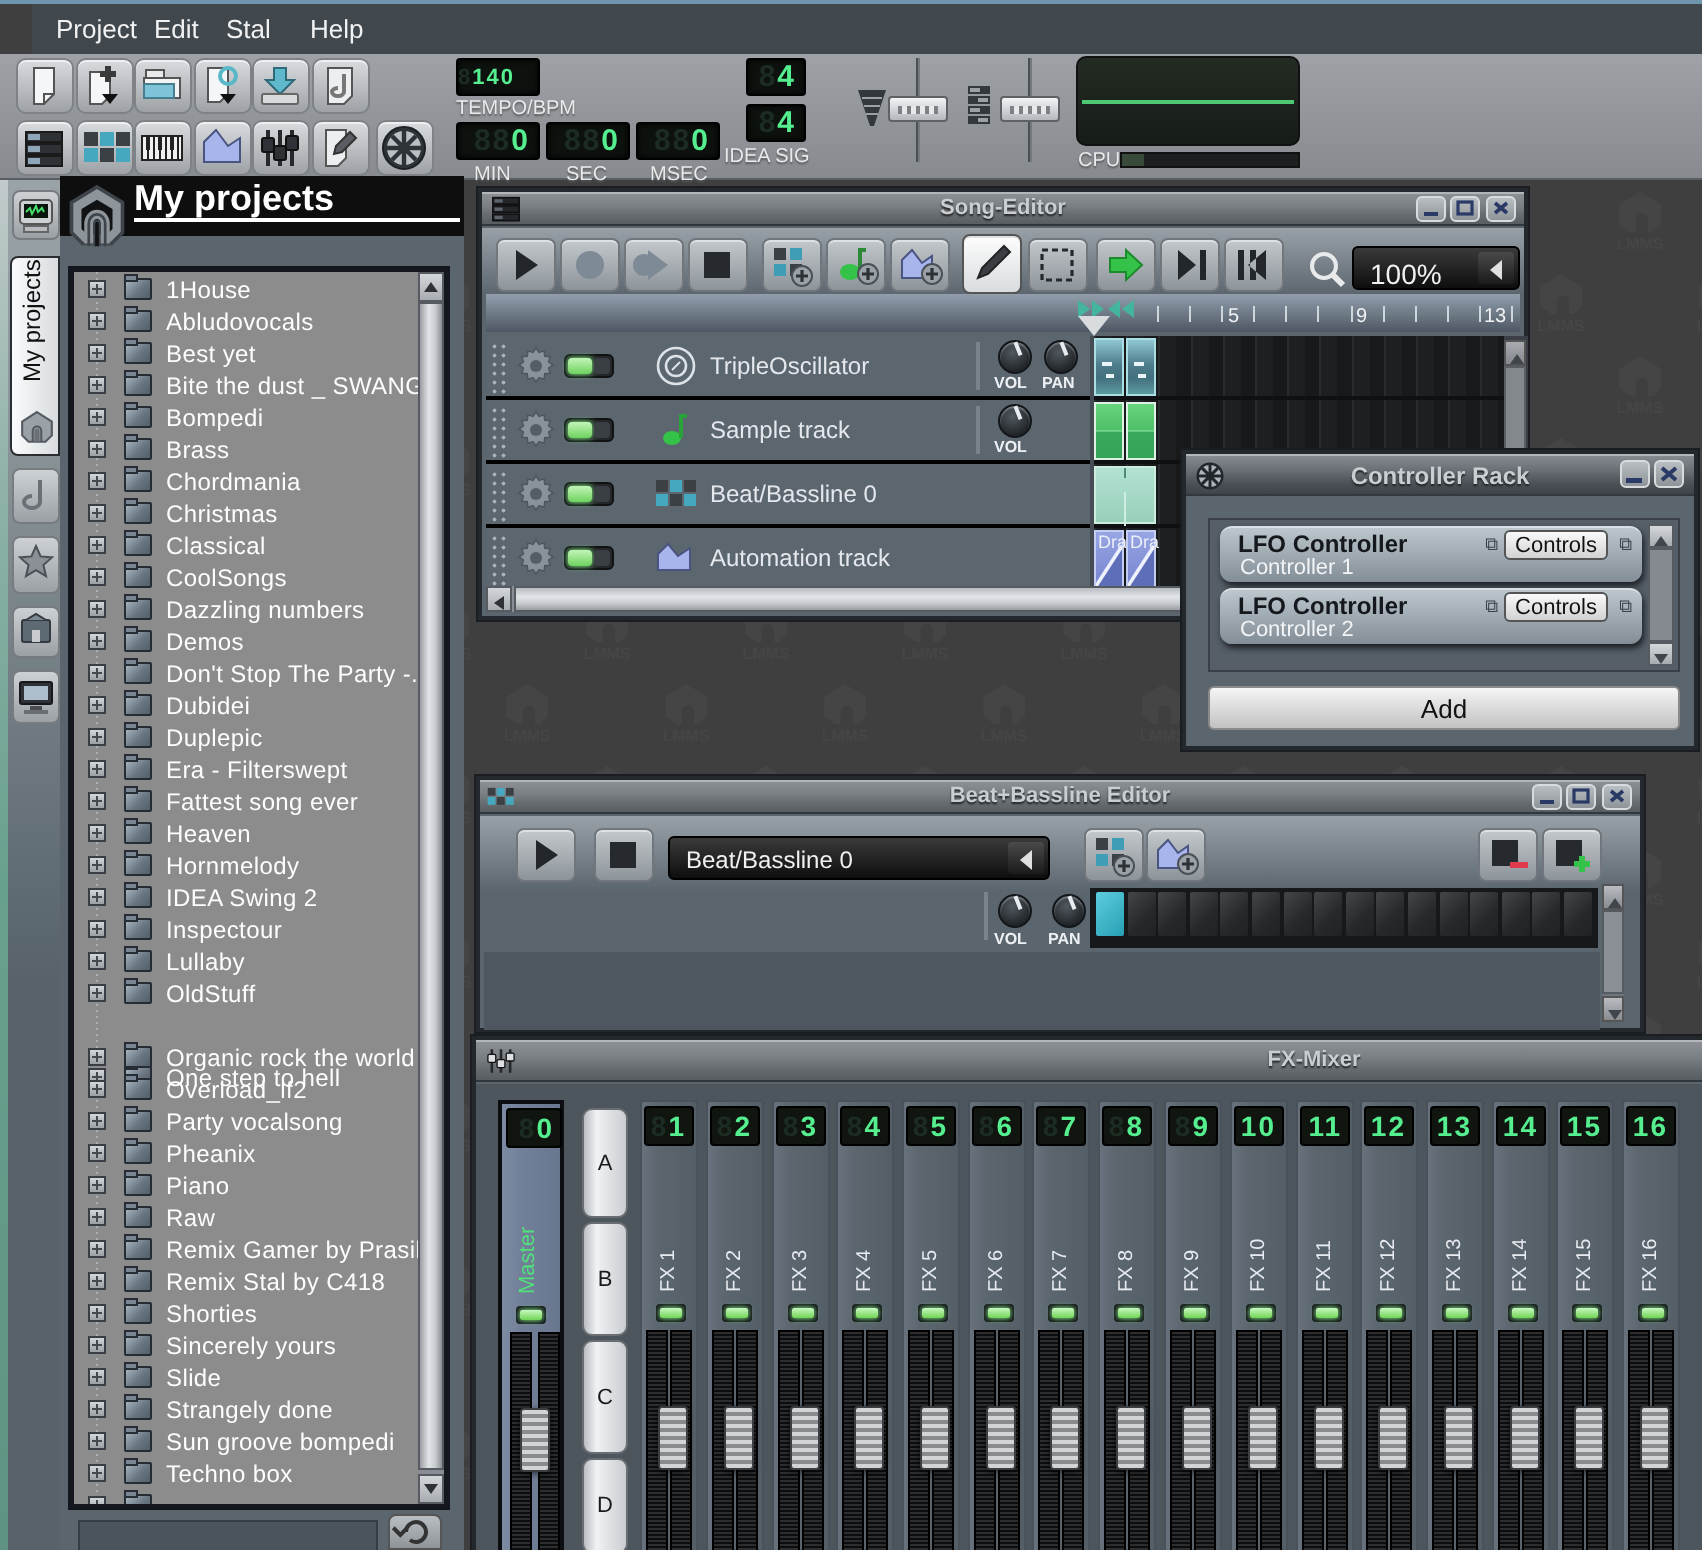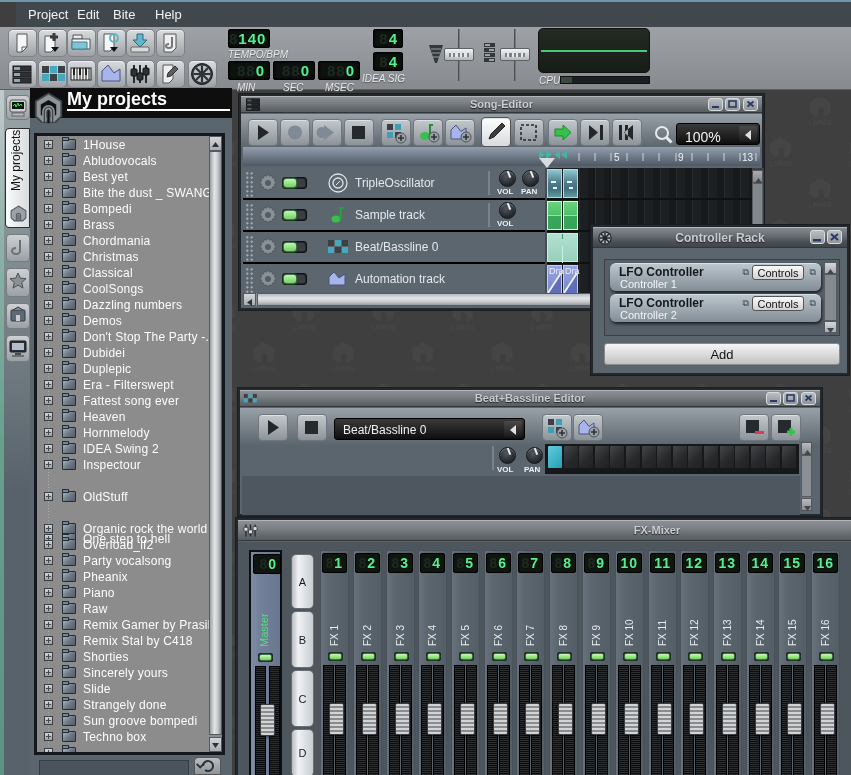--- a/index.html
+++ b/index.html
@@ -15,21 +15,21 @@
 
 #toolbar { position:absolute; left:0; top:27px; width:851px; height:63px;
   background:linear-gradient(#9ea2a6,#878b8f); border-bottom:1px solid #5a5e62; }
 .tbtn { position:absolute; width:29px; height:28px; border-radius:5px;
   background:linear-gradient(#d9dcdf,#9ea2a6); border:1px solid #7e8286;
   box-shadow:inset 0 1px 0 #eef0f2; }
 .lcd { position:absolute; background:#0d120e; border-radius:2px;
   border:1px solid #000; box-shadow: inset 0 0 3px #000;
   color:#55ef8f; font-family:"Liberation Sans",sans-serif; font-weight:bold;
   text-align:right; letter-spacing:1px; }
-.tlabel { position:absolute; color:#e8eaec; font-size:10px; text-shadow:0 1px 1px #555;font-style:italic; }
+.tlabel { position:absolute; color:#e8eaec; font-size:10px; text-shadow:0 1px 1px #555; }
 
 
 #sidebar { position:absolute; left:0; top:90px; width:31px; height:685px;
   background:linear-gradient(#9aa4a8 0px,#8b9599 120px,#6a767c 300px,#57626a 400px,#57626a 100%); }
 #sidebaredge { position:absolute; left:0; top:90px; width:4px; height:685px;
   background:linear-gradient(#c2cacc 0px,#8fb2a8 150px,#68a08e 350px,#5f9282 100%); }
 .sbtn { position:absolute; left:6px; width:24px; border-radius:4px;
   background:linear-gradient(#cdd1d4,#9ba0a4); border:1px solid #787c80; }
 
 
@@ -164,21 +164,21 @@
         </pattern>
       </defs>
       <rect x="0" y="88" width="851" height="687" fill="#3f3f3f"></rect>
       <rect x="0" y="88" width="851" height="687" fill="url(#wm)"></rect>
     </svg>
   </div>
   <div id="topline"></div>
   <div id="menubar">
     <span style="left:12px;">Project</span>
     <span style="left:61px;">Edit</span>
-    <span style="left:97px;">Bite</span>
+    <span style="left:97px;">Stal</span>
     <span style="left:139px;">Help</span>
   </div>
   <div id="toolbar">
 
     <div class="tbtn" style="left:8px; top:2px;"><svg width="26" height="26" viewBox="0 0 26 26">
           <path d="M8 4 h10 v13 l-5 5 h-5 z" fill="#f4f6f8" stroke="#555" stroke-width="1"></path>
           <path d="M13 22 v-5 h5" fill="none" stroke="#555"></path>
         </svg></div>
     <div class="tbtn" style="left:38px; top:2px;"><svg width="26" height="26" viewBox="0 0 26 26">
           <path d="M6 6 h10 v12 l-4 4 h-6 z" fill="#f4f6f8" stroke="#555" stroke-width="1"></path>
@@ -247,21 +247,21 @@
           <path d="M18 5 l3 3 -7 7 -4 1 1 -4 z" fill="#5a5e62" stroke="#333"></path>
         </svg></div>
     <div class="tbtn" style="left:188px; top:33px; width:29px;"><svg width="26" height="26" viewBox="0 0 26 26">
           <circle cx="13" cy="13" r="10.5" fill="#2e3338" stroke="#1c2024" stroke-width="1"></circle>
           <circle cx="13" cy="13" r="8.5" fill="#b9bfc5"></circle>
           <g stroke="#2e3338" stroke-width="2.2">
             <path d="M13 4.5 v17 M4.5 13 h17 M7 7 l12 12 M19 7 L7 19"></path>
           </g>
         </svg></div>
 
-    <div class="lcd" style="left:228px; top:2px; width:42px; height:19px; font-size:15px; line-height:18px; padding-right:19px;text-align:right;"><span class="gho">8</span>140</div>
+    <div class="lcd" style="left:228px; top:2px; width:42px; height:19px; font-size:11px; line-height:18px; padding-right:19px;text-align:right;"><span class="gho">8</span>140</div>
     <div class="tlabel" style="left:228px; top:22px;">TEMPO/BPM</div>
     <div class="lcd" style="left:228px; top:34px; width:42px; height:19px; font-size:15px; line-height:18px; padding-right:4px;"><span class="gho">88</span>0</div>
     <div class="tlabel" style="left:237px; top:55px;">MIN</div>
     <div class="lcd" style="left:273px; top:34px; width:42px; height:19px; font-size:15px; line-height:18px; padding-right:4px;"><span class="gho">88</span>0</div>
     <div class="tlabel" style="left:283px; top:55px;">SEC</div>
     <div class="lcd" style="left:318px; top:34px; width:42px; height:19px; font-size:15px; line-height:18px; padding-right:4px;"><span class="gho">88</span>0</div>
     <div class="tlabel" style="left:325px; top:55px;">MSEC</div>
     <div class="lcd" style="left:373px; top:2px; width:30px; height:19px; font-size:15px; line-height:18px; padding-right:4px;"><span class="gho">8</span>4</div>
     <div class="lcd" style="left:373px; top:25px; width:30px; height:19px; font-size:15px; line-height:18px; padding-right:4px;"><span class="gho">8</span>4</div>
     <div class="tlabel" style="left:362px; top:46px;">IDEA SIG</div>
@@ -449,20 +449,25 @@
       </div>
     <div class="item" style="top:305px;">
         <span class="plus"></span>
         <span class="folder"></span>
         <span class="txt">IDEA Swing 2</span>
       </div>
     <div class="item" style="top:321px;">
         <span class="plus"></span>
         <span class="folder"></span>
         <span class="txt">Inspectour</span>
+      </div>
+    <div class="item" style="top:337px;">
+        <span class="plus"></span>
+        <span class="folder"></span>
+        <span class="txt">Lullaby</span>
       </div>
     <div class="item" style="top:353px;">
         <span class="plus"></span>
         <span class="folder"></span>
         <span class="txt">OldStuff</span>
       </div>
     <div class="item" style="top:369px;margin-top:26px;">
         <span class="plus"></span>
         <span class="folder"></span>
         <span class="txt">One step to hell</span>

